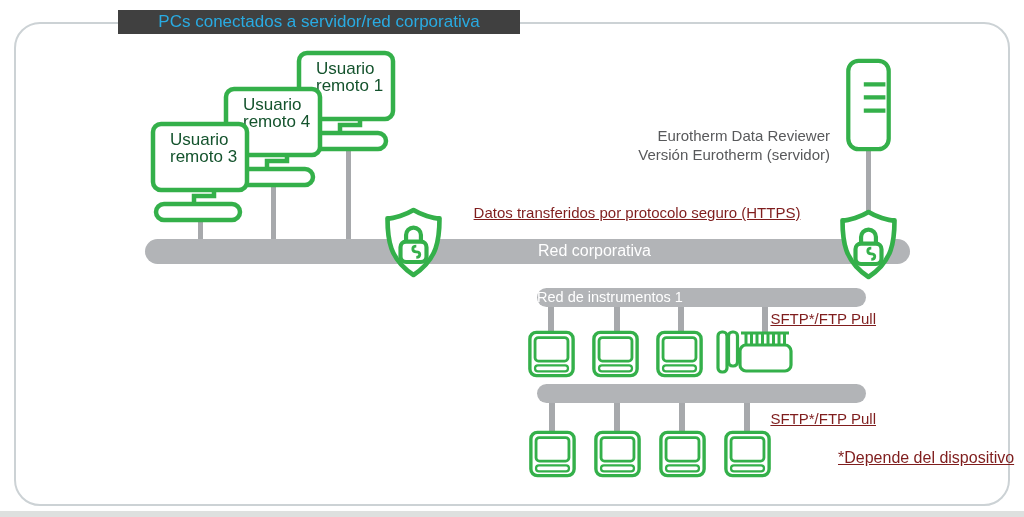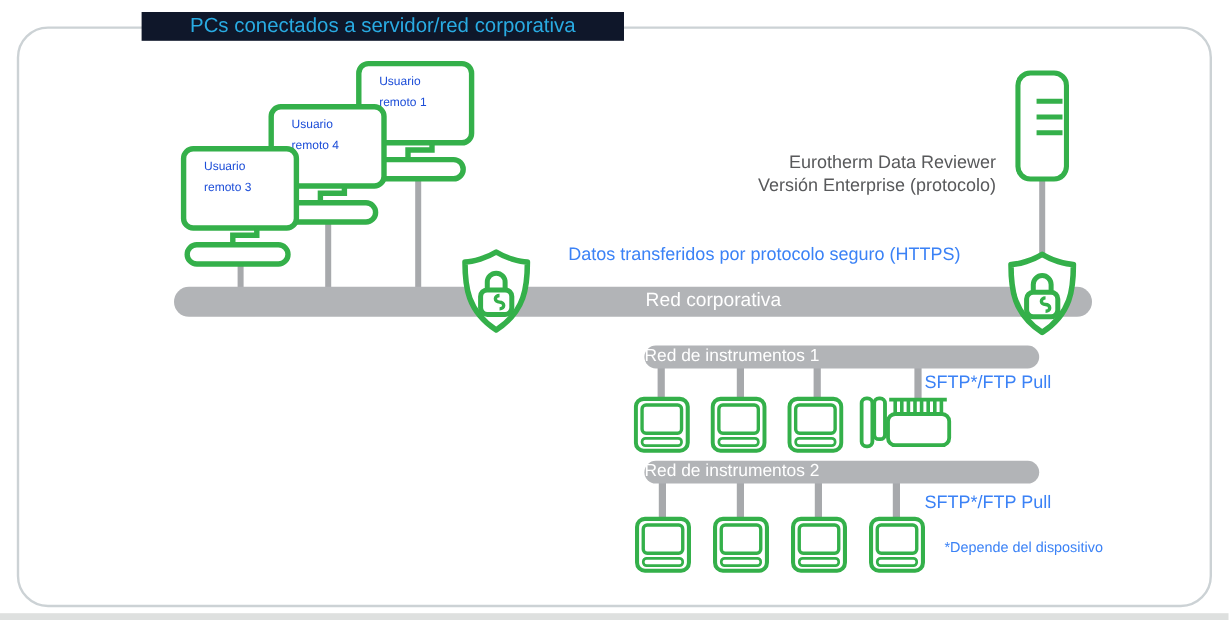--- a/index.html
+++ b/index.html
@@ -7,38 +7,38 @@
     position:relative;width:1024px;height:517px;background:#fff;overflow:hidden;
     font-family:"Liberation Sans", sans-serif;color:#58595b;
   }
   
   .frame{
     position:absolute;left:14px;top:22px;width:992px;height:480px;
     border:2px solid #ccd2d5;border-radius:26px;background:transparent;
   }
   .frame-title{
     position:absolute;left:118px;top:10px;width:402px;height:24px;line-height:24px;
-    background:#0f172a;text-align:center;color:#29abe2;font-size:17px;
+    background:#404040;text-align:center;color:#29abe2;font-size:17px;
   }
   
   .bus{position:absolute;background:#b2b4b7;}
   .bus.corp{left:145px;top:239px;width:765px;height:25px;border-radius:12.5px;}
   .bus.instr{width:329px;height:19px;border-radius:9.5px;left:537px;}
   .bus-label{position:absolute;color:#ffffff;text-align:left;white-space:nowrap;}
   .corp-label{left:538px;top:242px;width:126px;font-size:16px;}
   .instr-label{width:329px;left:537px;font-size:14.5px;line-height:19px;}
   
   .drop{position:absolute;width:5px;background:#a7a9ac;}
   .drop.thick{width:6px;}
   
   .pc{position:absolute;width:100px;height:106px;}
   .pc svg{position:absolute;left:0;top:0;}
-  .pc-label{position:absolute;left:20px;top:10px;font-size:10px;line-height:17px;color:#1d4ed8;}
-  
-  .note{position:absolute;font-size:15px;color:#3b82f6;white-space:nowrap;}
+  .pc-label{position:absolute;left:20px;top:10px;font-size:17px;line-height:17px;color:#14532d;}
+  
+  .note{position:absolute;font-size:15px;color:#7f1d1d;white-space:nowrap;text-decoration:underline;}
   .server-label{position:absolute;left:610px;top:126px;width:220px;text-align:right;
     font-size:15px;line-height:19px;color:#58595b;}
   .green{color:#34b04a;}
   .bottom-strip{position:absolute;left:0;top:511px;width:1024px;height:6px;background:#d8dad9;opacity:.85;}
 </style>
 </head>
 <body>
 
 <div id="stage">
 
@@ -87,21 +87,21 @@
   </div>
 
   <div class="green" style="position:absolute;left:845px;top:56px;">
     <svg width="47" height="98" viewBox="0 0 50 100">
       <rect x="3.5" y="3" width="43" height="94" rx="11" fill="#fff" stroke="currentColor" stroke-width="4.5"></rect>
       <path d="M20 28 H43 M20 42 H43 M20 56 H43" fill="none" stroke="currentColor" stroke-width="4.5"></path>
     </svg>
   </div>
   <div class="server-label">
     <div>Eurotherm Data Reviewer</div>
-    <div>Versión Enterprise (protocolo)</div>
+    <div>Versión Eurotherm (servidor)</div>
   </div>
 
   <div class="note" style="left:450px;top:204px;width:374px;text-align:center;">Datos transferidos por protocolo seguro (HTTPS)</div>
 
   <div class="bus corp"></div>
   <div class="bus-label corp-label">Red corporativa</div>
 
   <div class="green" style="position:absolute;left:381px;top:206px;">
     <svg width="65" height="73" viewBox="0 0 70 78">
       <path d="M35 4 C27 9 14 13 7 13 C7 35 9 57 35 74 C61 57 63 35 63 13 C56 13 43 9 35 4 Z" fill="#fff" stroke="currentColor" stroke-width="5" stroke-linejoin="round"></path>
@@ -155,21 +155,20 @@
       <path d="M25 4 H73 M30 4 v12 M35.5 4 v12 M41 4 v12 M46.5 4 v12 M52 4 v12 M57.5 4 v12 M63 4 v12 M68.5 4 v12" fill="none" stroke="currentColor" stroke-width="3"></path>
       <rect x="24" y="16" width="51" height="26" rx="6" fill="#fff" stroke="currentColor" stroke-width="3.2"></rect>
     </svg>
   </div>
 
   <div class="drop thick" style="left:549px;top:402px;height:30px;"></div>
   <div class="drop thick" style="left:614px;top:402px;height:30px;"></div>
   <div class="drop thick" style="left:679px;top:402px;height:30px;"></div>
   <div class="drop thick" style="left:744px;top:402px;height:30px;"></div>
   <div class="bus instr" style="top:384px;"></div>
-  <div class="bus-label instr-label" style="top:384px;">Red de instrumentos 2</div>
   <div class="note" style="left:758px;top:410px;width:118px;text-align:right;">SFTP*/FTP Pull</div>
 
   <div class="green" style="position:absolute;left:529px;top:430px;">
     <svg width="47" height="48" viewBox="0 0 50 50">
       <rect x="2" y="2" width="46" height="46" rx="7" fill="#fff" stroke="currentColor" stroke-width="3.6"></rect>
       <rect x="7.5" y="7.5" width="35" height="25" rx="3.5" fill="none" stroke="currentColor" stroke-width="3"></rect>
       <rect x="7.5" y="37" width="35" height="6.5" rx="3" fill="none" stroke="currentColor" stroke-width="2.4"></rect>
     </svg>
   </div>
   <div class="green" style="position:absolute;left:594px;top:430px;">
@@ -187,16 +186,16 @@
     </svg>
   </div>
   <div class="green" style="position:absolute;left:724px;top:430px;">
     <svg width="47" height="48" viewBox="0 0 50 50">
       <rect x="2" y="2" width="46" height="46" rx="7" fill="#fff" stroke="currentColor" stroke-width="3.6"></rect>
       <rect x="7.5" y="7.5" width="35" height="25" rx="3.5" fill="none" stroke="currentColor" stroke-width="3"></rect>
       <rect x="7.5" y="37" width="35" height="6.5" rx="3" fill="none" stroke="currentColor" stroke-width="2.4"></rect>
     </svg>
   </div>
 
-  <div class="note" style="left:787px;top:449px;width:175px;text-align:left;font-size:12px;">*Depende del dispositivo</div>
+  <div class="note" style="left:838px;top:449px;width:175px;text-align:right;font-size:16px;">*Depende del dispositivo</div>
 
   <div class="bottom-strip"></div>
 </div>
 
 </body></html>

